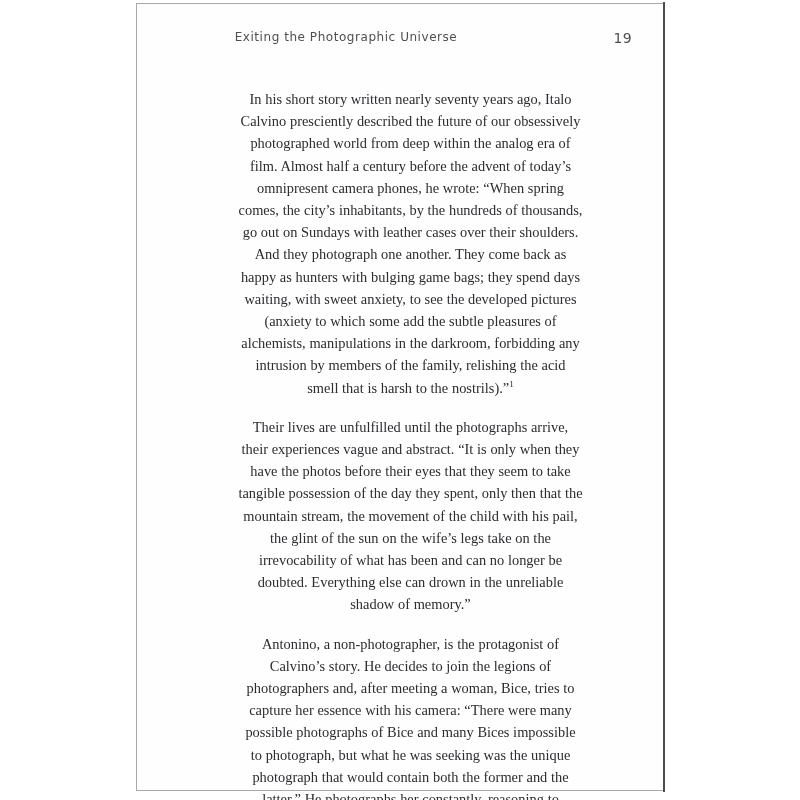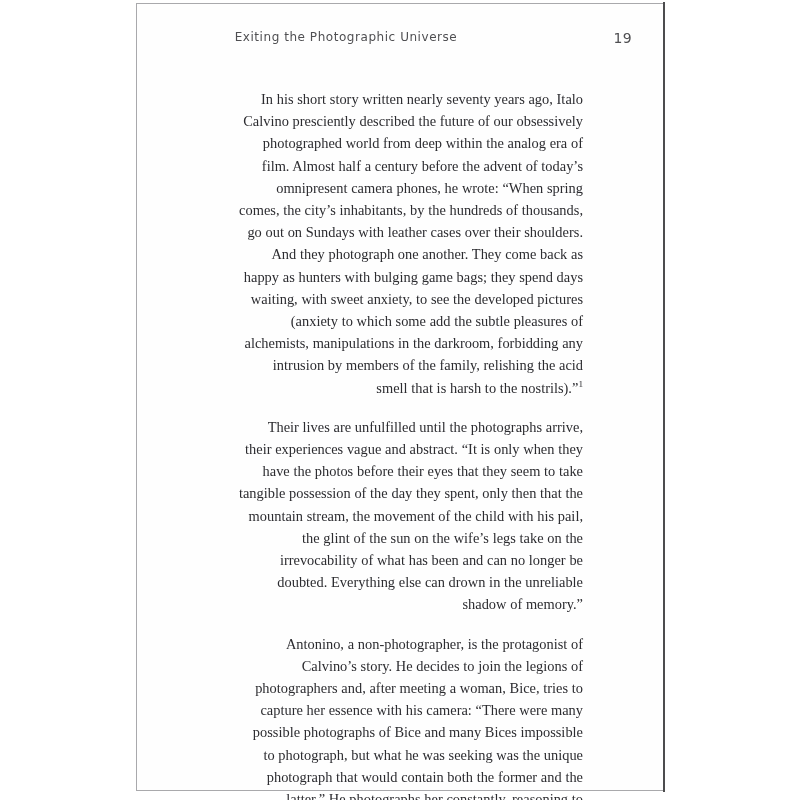--- a/index.html
+++ b/index.html
@@ -83,21 +83,21 @@
     top: 88px;
     width: 361px;
   }
 
   .para {
     margin: 0 16px 17px 0;
     font-family: "Liberation Serif", serif;
     font-size: 14.4px;
     line-height: 22.2px;
     color: #2c2c30;
-    text-align: right;
+    text-align: center;
     letter-spacing: 0.01px;
     word-spacing: 0.1px;
   }
 
   .para:last-child {
     margin-bottom: 0;
   }
 
   .fn {
     font-size: 9.2px;

